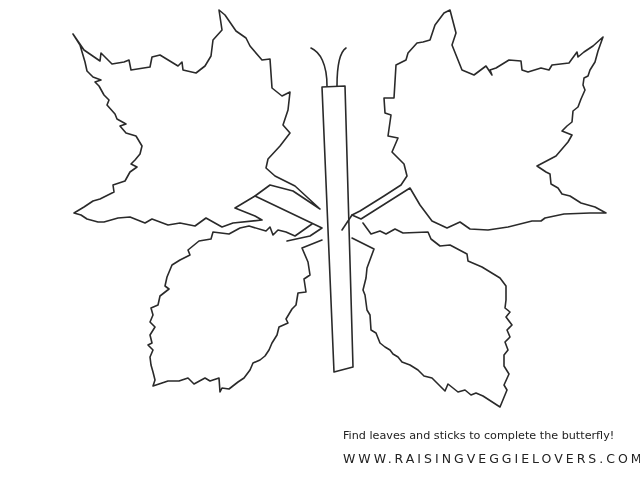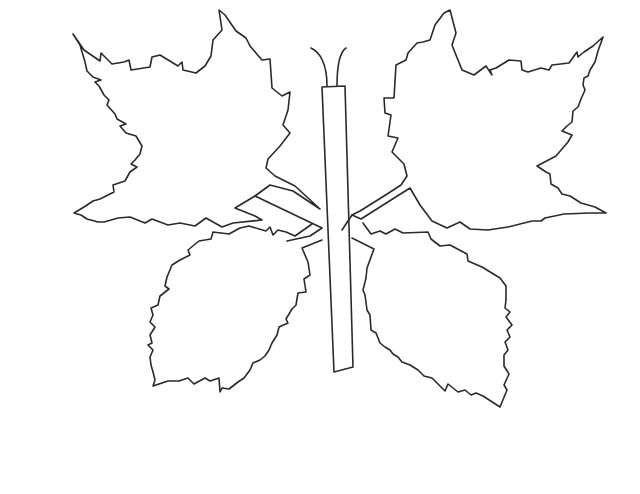--- a/index.html
+++ b/index.html
@@ -30,13 +30,20 @@
 
   <path d="M363,223 L371,234 L380,231 L386,234 L395,229 L403,233 L428,232 L431,239 L440,246 L450,245 L467,254 L468,261 L482,267 L500,278 L506,286 L506,300 L505,308 L510,312 L506,317 L512,325 L507,330 L510,337 L505,342 L508,350 L504,355 L504,366 L509,374 L504,385 L507,390 L500,407 L483,396 L476,393 L471,395 L465,390 L458,392 L448,384 L445,391 L440,386 L432,378 L424,376 L418,370 L410,365 L402,362 L398,357 L393,354 L390,350 L385,347 L380,343 L376,333 L371,330 L370,315 L367,310 L365,295 L363,290 L366,278 L367,268 L374,249 L352,238"></path>
 
   <polygon points="322,87 345,86 353,367 334,372"></polygon>
 
   <path d="M327,86 C327,64 320,52 311,48"></path>
   <path d="M337,86 C337,64 340,52 346,48"></path>
 </svg>
 
 <div class="caption">
+  <div class="subtitle">Find leaves and sticks to complete the butterfly!</div>
+  <div class="site">
+    <span>WWW.RAISINGVEGGIELOVERS.COM</span>
+    <svg class="heart" viewBox="0 0 18 16" xmlns="http://www.w3.org/2000/svg">
+      <path d="M9,14 C4,10 1,8 1,5 C1,2.5 3,1 5,1 C7,1 8,2.5 9,4 C10,2.5 11,1 13,1 C15,1 17,2.5 17,5 C17,8 14,10 9,14 Z"></path>
+    </svg>
+  </div>
 </div>
 
 </body></html>

